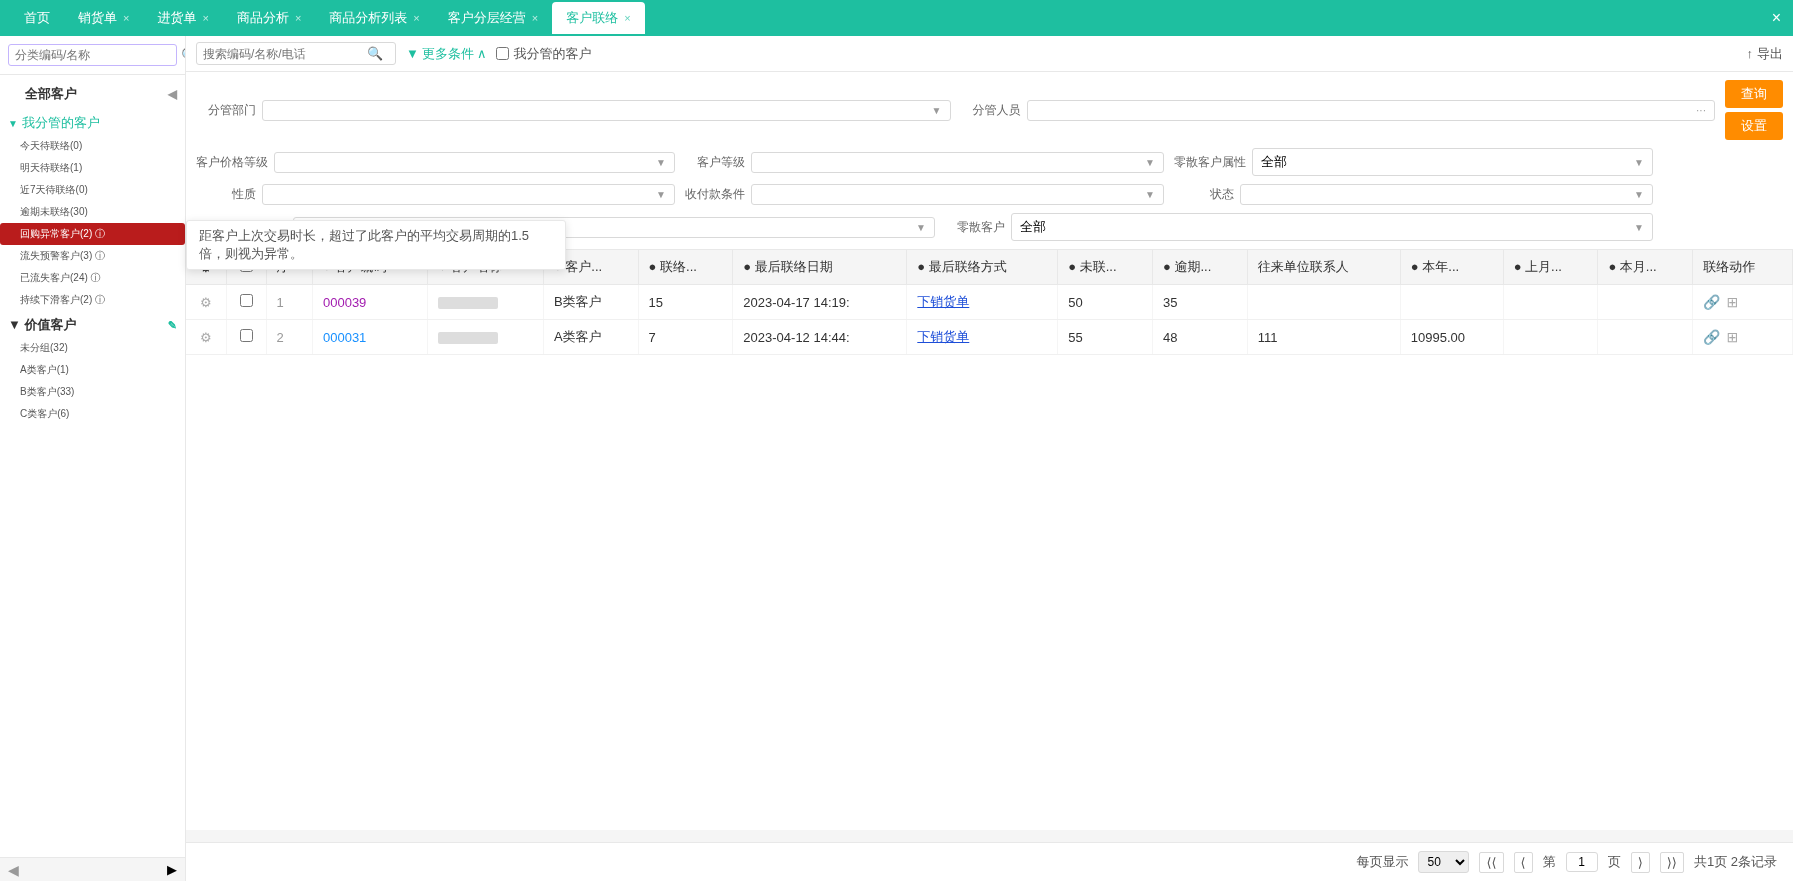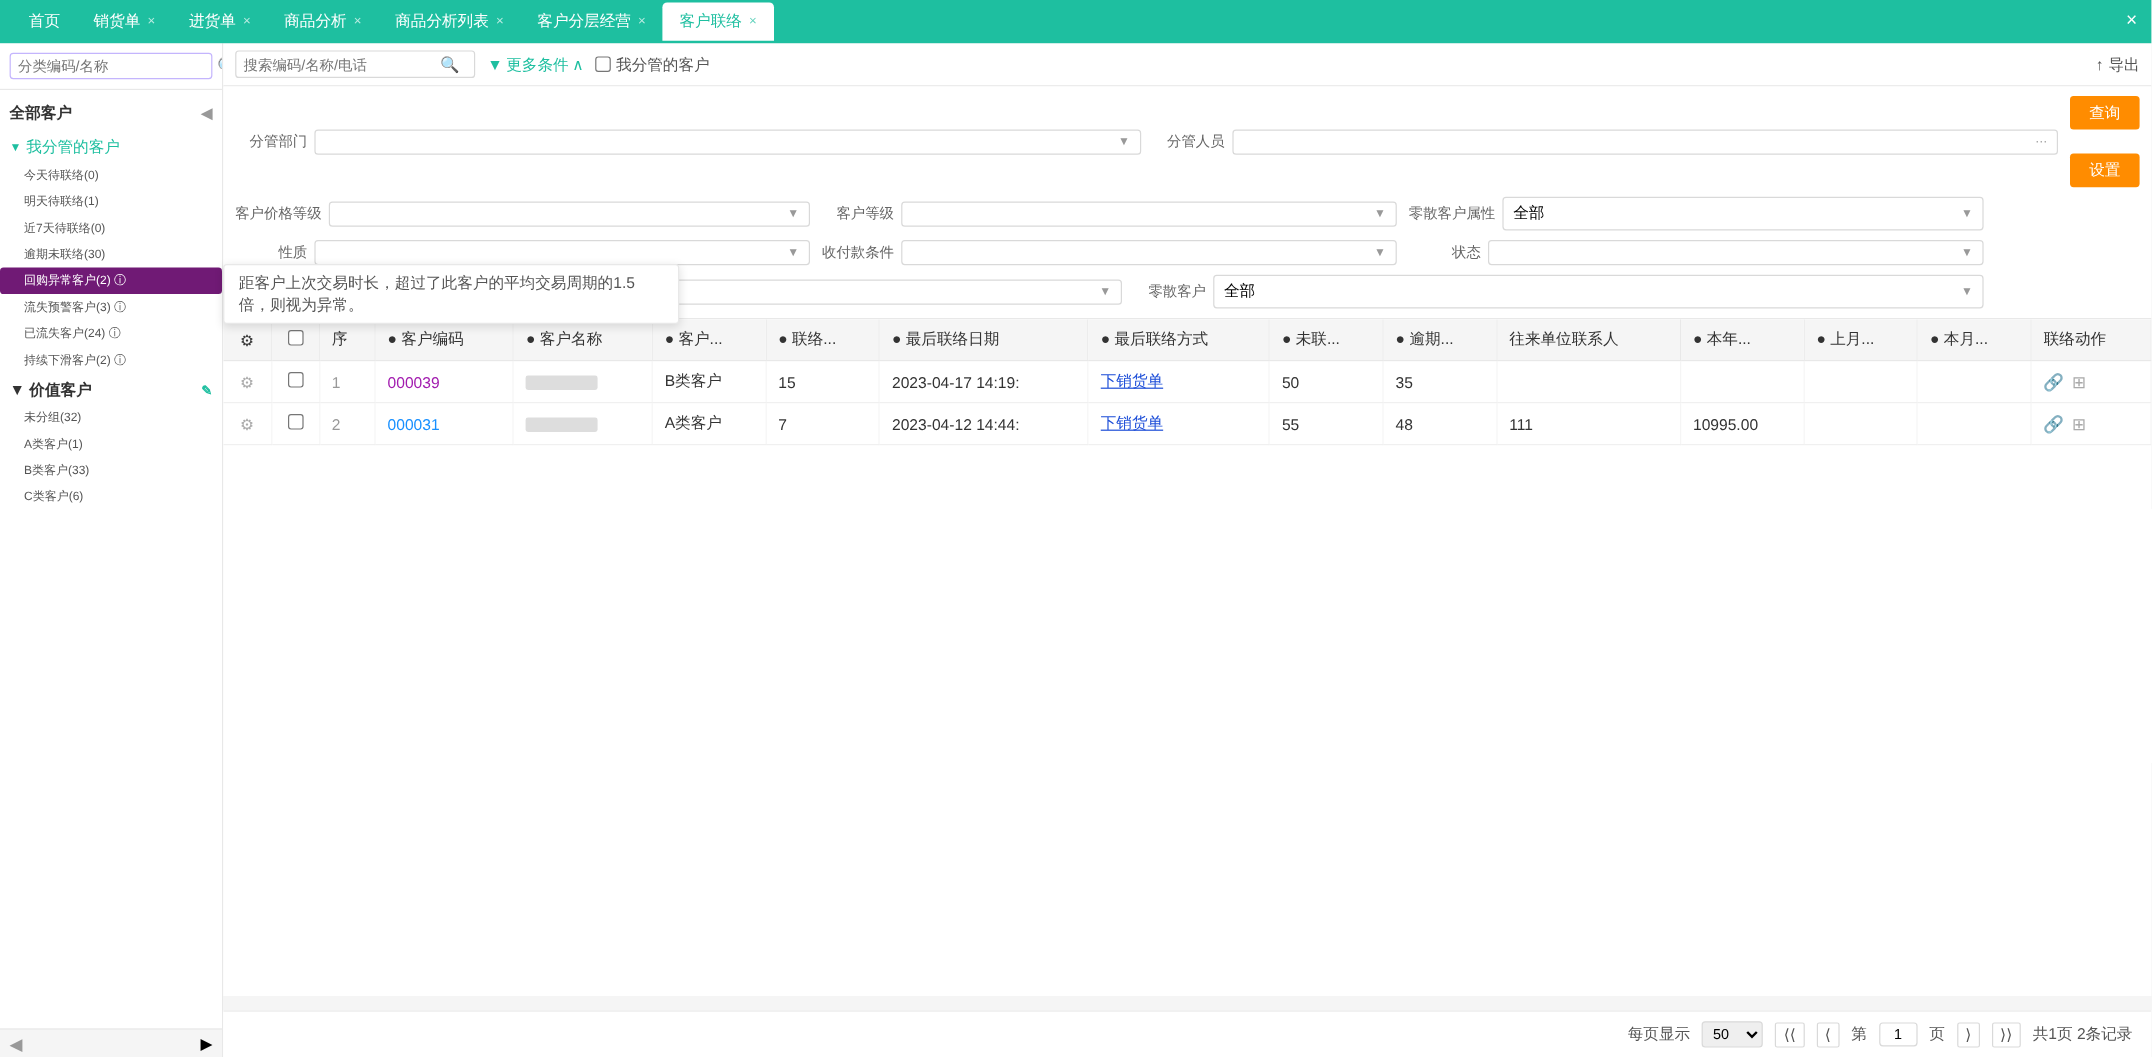--- a/index.html
+++ b/index.html
@@ -87,20 +87,21 @@
       padding: 4px 0;
     }
     .tree-root {
       padding: 6px 8px;
       font-weight: bold;
       color: #333;
       display: flex;
       align-items: center;
       justify-content: space-between;
       cursor: pointer;
+      margin-left: 17px;
     }
     .tree-root .collapse-arrow {
       color: #999;
       font-size: 12px;
     }
     .tree-section-header {
       padding: 5px 8px 3px 8px;
       color: #1ebfa0;
       font-size: 12px;
       display: flex;
@@ -114,21 +115,21 @@
     .tree-item {
       padding: 4px 8px 4px 20px;
       color: #555;
       font-size: 10px;
       cursor: pointer;
       white-space: nowrap;
       overflow: hidden;
       text-overflow: ellipsis;
     }
     .tree-item.active {
-      background: #701a75;
+      background: #b91c1c;
       color: white;
       border-radius: 3px;
     }
     .tree-section-group {
       padding: 5px 8px 3px 8px;
       color: #333;
       font-size: 12px;
       display: flex;
       align-items: center;
       gap: 4px;
@@ -267,21 +268,21 @@
       color: white;
       border: none;
       border-radius: 3px;
       padding: 5px 16px;
       font-size: 13px;
       cursor: pointer;
     }
     .btn-group {
       display: flex;
       flex-direction: column;
-      gap: 20px;
+      gap: 4px;
     }
 
     
     .tooltip-bar {
       background: #fff;
       border: 1px solid #e8e8e8;
       border-radius: 3px;
       padding: 6px 12px;
       font-size: 12px;
       color: #555;

